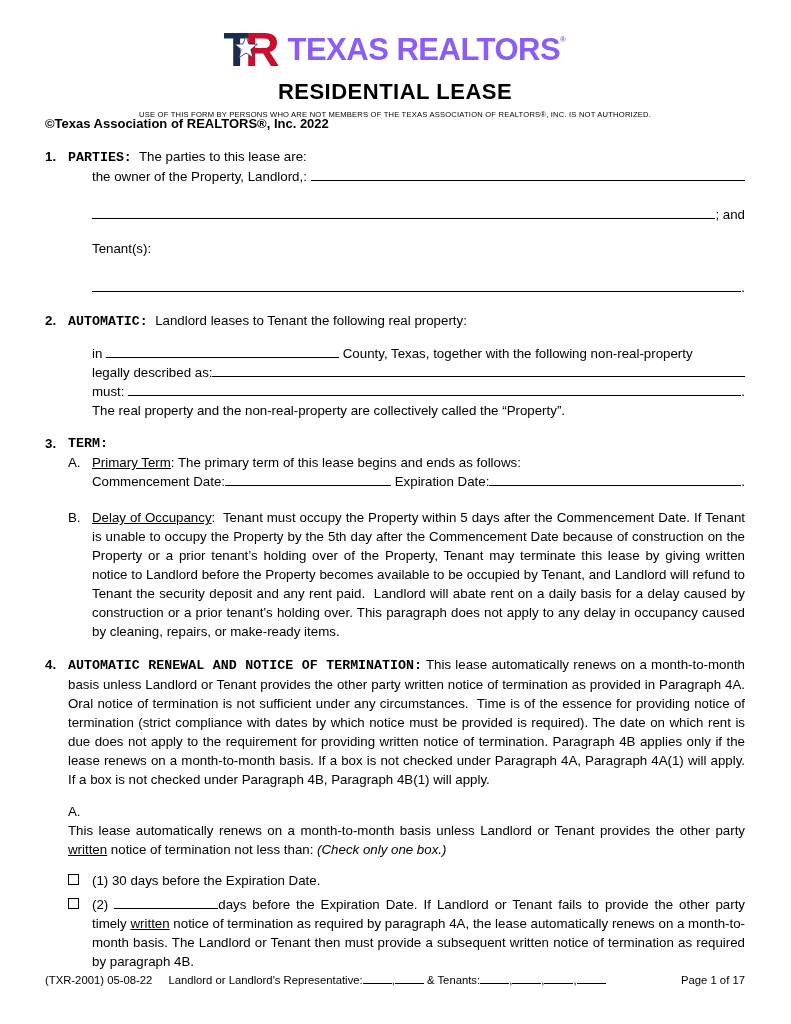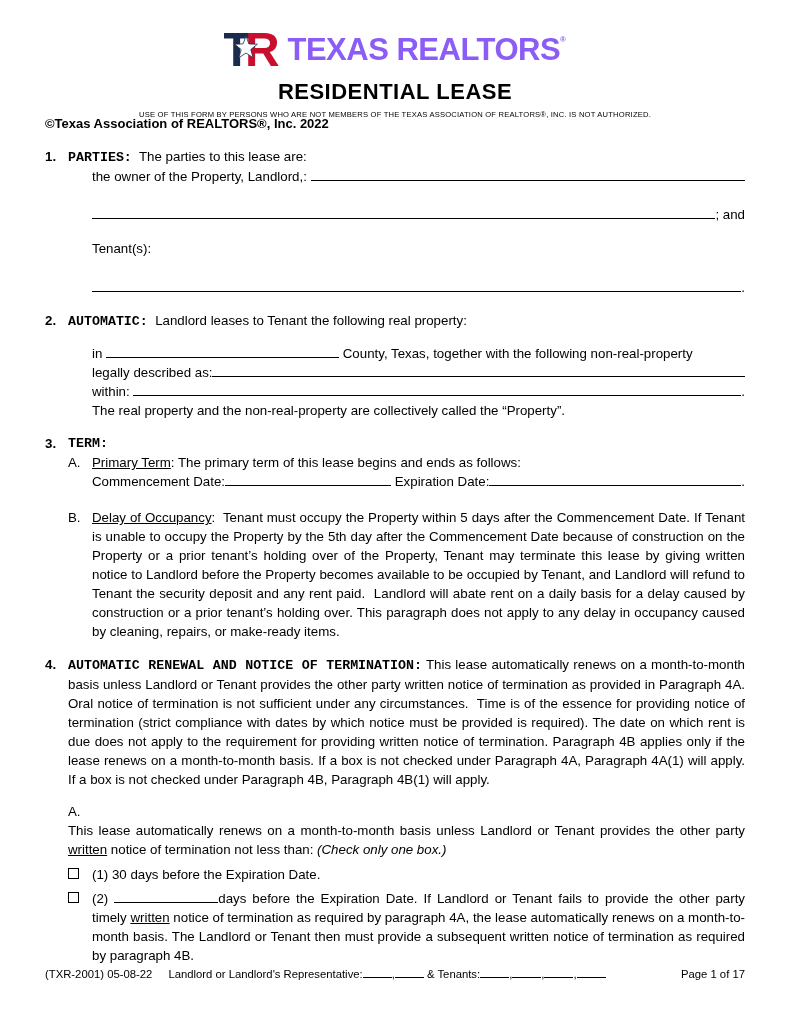--- a/index.html
+++ b/index.html
@@ -94,21 +94,21 @@
     <div class="sec-body">
       <div style="white-space:pre-wrap;"><span class="b">AUTOMATIC:</span><span>  Landlord leases to Tenant the following real property:</span></div>
       <div class="indent gap-md">
         <div class="row">
           <span>in </span><span class="bl" style="width:233px; align-self:baseline;"></span><span> County, Texas, together with the following non-real-property</span>
         </div>
         <div class="row">
           <span>legally described as:</span><span class="bl-fill"></span>
         </div>
         <div class="row">
-          <span>within: </span><span class="bl-fill"></span><span>.</span>
+          <span>must: </span><span class="bl-fill"></span><span>.</span>
         </div>
         <div>The real property and the non-real-property are collectively called the “Property”.</div>
       </div>
     </div>
   </div>
 
   <div class="sec">
     <div class="sec-num">3.</div>
     <div class="sec-body">
       <div class="b">TERM:</div>
@@ -133,21 +133,21 @@
   <div class="sec">
     <div class="sec-num">4.</div>
     <div class="sec-body">
       <div class="just"><span class="b">AUTOMATIC RENEWAL AND NOTICE OF TERMINATION:</span><span> This lease automatically renews on a month-to-month basis unless Landlord or Tenant provides the other party written notice of termination as provided in Paragraph 4A. Oral notice of termination is not sufficient under any circumstances.  Time is of the essence for providing notice of termination (strict compliance with dates by which notice must be provided is required). The date on which rent is due does not apply to the requirement for providing written notice of termination. Paragraph 4B applies only if the lease renews on a month-to-month basis. If a box is not checked under Paragraph 4A, Paragraph 4A(1) will apply.  If a box is not checked under Paragraph 4B, Paragraph 4B(1) will apply.</span></div>
 
       <div class="sub gap-md">
         <div class="sub-letter">A.</div>
         <div class="sub-body just"><span>This lease automatically renews on a month-to-month basis unless Landlord or Tenant provides the other party </span><span class="u">written</span><span> notice of termination not less than: </span><span class="i">(Check only one box.)</span></div>
       </div>
 
-      <div class="sub" style="margin-top:6px;">
+      <div class="sub" style="margin-top:12px;">
         <div class="chk-col">
             <span class="checkbox"></span>
           </div>
         <div class="sub-body">(1) 30 days before the Expiration Date.</div>
       </div>
 
       <div class="sub gap-sm">
         <div class="chk-col">
             <span class="checkbox"></span>
           </div>

